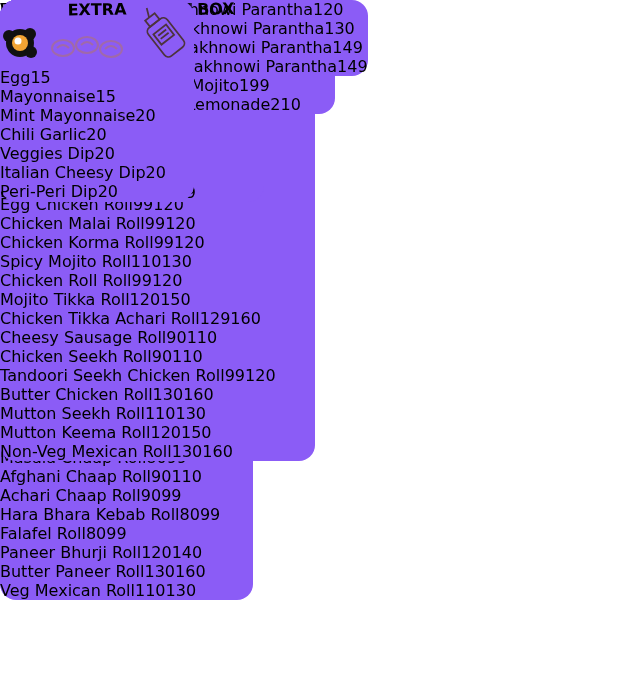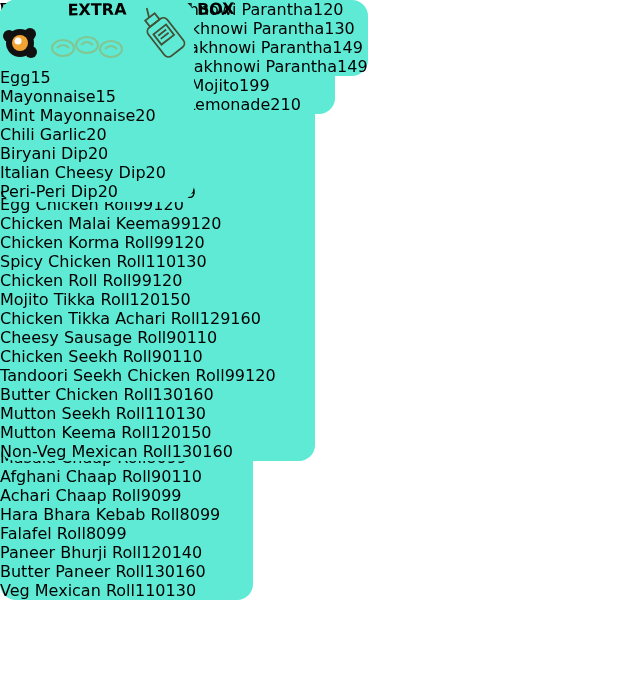--- a/index.html
+++ b/index.html
@@ -1,18 +1,18 @@
 <!DOCTYPE html>
 <html><head>
 <meta charset="utf-8">
 <style>
   html,body{margin:0;padding:0;}
   #canvas{position:relative;width:631px;height:700px;background:#ffffff;overflow:hidden;
           font-family:"DejaVu Sans",sans-serif;}
-  .card{position:absolute;background:#5eead4;border-radius:16px;}
+  .card{position:absolute;background:#8b5cf6;border-radius:16px;}
 
   
   .brush{position:absolute;left:50%;display:flex;align-items:center;justify-content:center;
          font-weight:bold;white-space:nowrap;transform:translateX(-50%) rotate(-1deg);}
   .brush-green{background:#58B54B;color:#ffffff;
 [O         border-radius:14px 26px 10px 22px / 22px 10px 26px 12px;
          box-shadow:-7px 3px 0 -2px #58B54B, 7px -3px 0 -2px #58B54B;}
   .brush-red{background:#E6261A;color:#FBEDE4;
          border-radius:18px 28px 12px 24px / 24px 12px 28px 14px;
          box-shadow:-8px 4px 0 -2px #E6261A, 8px -4px 0 -2px #E6261A;}
@@ -165,23 +165,23 @@
       <span class="name"></span>
       <span class="p c1">PREMIUM</span>
       <span class="p c2">OVERLOADED</span>
     </div>
     <div class="vdiv" id="vd-nonveg"></div>
     <div class="rows">
         <div class="row"><span class="chili red"></span><span class="name">Egg Roll</span><span class="p c1">40</span><span class="p c2">60</span></div>
         <div class="row"><span class="chili red"></span><span class="name">Triple+Egg Roll</span><span class="p c1">70</span><span class="p c2">90</span></div>
         <div class="row"><span class="chili red"></span><span class="name">Chicken Roll</span><span class="p c1">90</span><span class="p c2">110</span></div>
         <div class="row"><span class="chili red"></span><span class="name">Egg Chicken Roll</span><span class="p c1">99</span><span class="p c2">120</span></div>
-        <div class="row"><span class="chili red"></span><span class="name">Chicken Malai Keema</span><span class="p c1">99</span><span class="p c2">120</span></div>
+        <div class="row"><span class="chili red"></span><span class="name">Chicken Malai Roll</span><span class="p c1">99</span><span class="p c2">120</span></div>
         <div class="row"><span class="chili red"></span><span class="name">Chicken Korma Roll</span><span class="p c1">99</span><span class="p c2">120</span></div>
-        <div class="row"><span class="chili red"></span><span class="name">Spicy Chicken Roll</span><span class="p c1">110</span><span class="p c2">130</span></div>
+        <div class="row"><span class="chili red"></span><span class="name">Spicy Mojito Roll</span><span class="p c1">110</span><span class="p c2">130</span></div>
         <div class="row"><span class="chili red"></span><span class="name">Chicken Roll Roll</span><span class="p c1">99</span><span class="p c2">120</span></div>
         <div class="row"><span class="chili red"></span><span class="name">Mojito Tikka Roll</span><span class="p c1">120</span><span class="p c2">150</span></div>
         <div class="row"><span class="chili red"></span><span class="name">Chicken Tikka Achari Roll</span><span class="p c1">129</span><span class="p c2">160</span></div>
         <div class="row"><span class="chili red"></span><span class="name">Cheesy Sausage Roll</span><span class="p c1">90</span><span class="p c2">110</span></div>
         <div class="row"><span class="chili red"></span><span class="name">Chicken Seekh Roll</span><span class="p c1">90</span><span class="p c2">110</span></div>
         <div class="row"><span class="chili red"></span><span class="name">Tandoori Seekh Chicken Roll</span><span class="p c1">99</span><span class="p c2">120</span></div>
         <div class="row"><span class="chili red"></span><span class="name">Butter Chicken Roll</span><span class="p c1">130</span><span class="p c2">160</span></div>
         <div class="row"><span class="chili red"></span><span class="name">Mutton Seekh Roll</span><span class="p c1">110</span><span class="p c2">130</span></div>
         <div class="row"><span class="chili red"></span><span class="name">Mutton Keema Roll</span><span class="p c1">120</span><span class="p c2">150</span></div>
         <div class="row"><span class="chili red"></span><span class="name">Non-Veg Mexican Roll</span><span class="p c1">130</span><span class="p c2">160</span></div>
@@ -319,19 +319,19 @@
         <rect x="22" y="28" width="16" height="13"></rect>
         <path d="M25 32 h10 M25 36 h10"></path>
       </g>
     </svg>
     <div class="vdiv" id="vd-ext"></div>
     <div class="rows">
         <div class="row"><span class="chili red"></span><span class="name">Egg</span><span class="p c1">15</span></div>
         <div class="row"><span class="chili green"></span><span class="name">Mayonnaise</span><span class="p c1">15</span></div>
         <div class="row"><span class="chili green"></span><span class="name">Mint Mayonnaise</span><span class="p c1">20</span></div>
         <div class="row"><span class="chili green"></span><span class="name">Chili Garlic</span><span class="p c1">20</span></div>
-        <div class="row"><span class="chili green"></span><span class="name">Biryani Dip</span><span class="p c1">20</span></div>
+        <div class="row"><span class="chili green"></span><span class="name">Veggies Dip</span><span class="p c1">20</span></div>
         <div class="row"><span class="chili green"></span><span class="name">Italian Cheesy Dip</span><span class="p c1">20</span></div>
         <div class="row"><span class="chili green"></span><span class="name">Peri-Peri Dip</span><span class="p c1">20</span></div>
       </div>
   </div>
 
 </div>
 
 </body></html>

